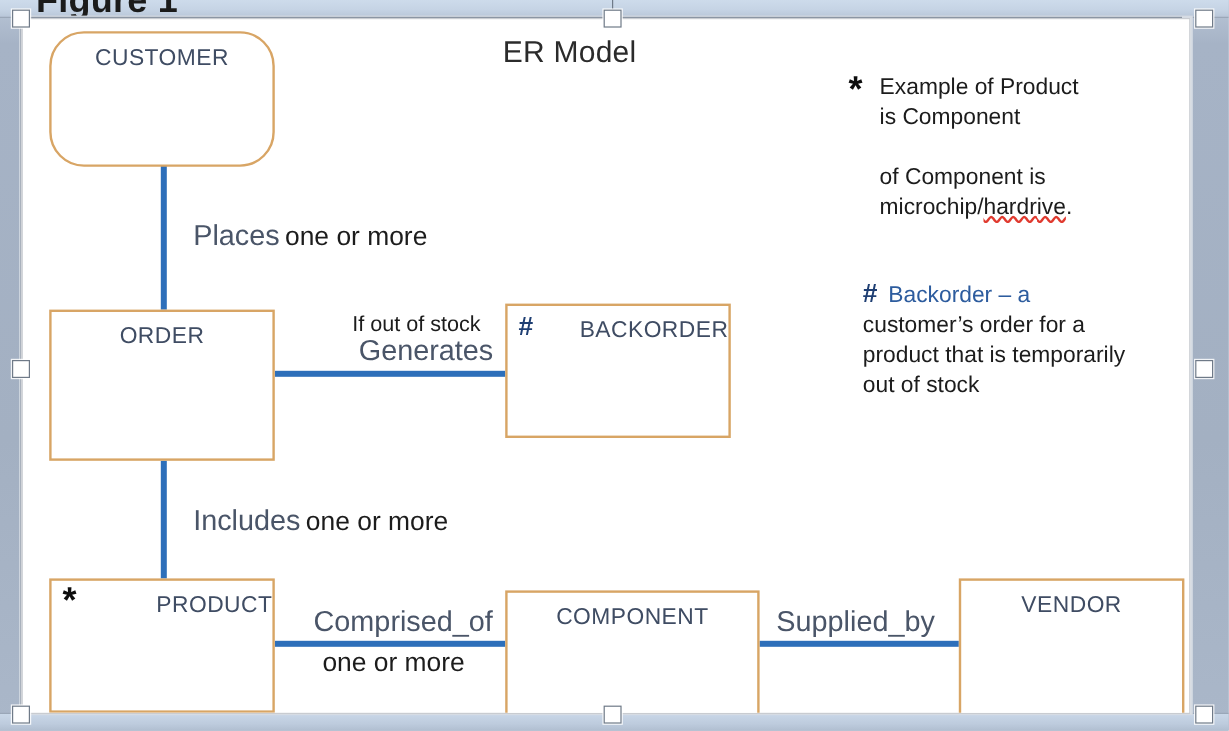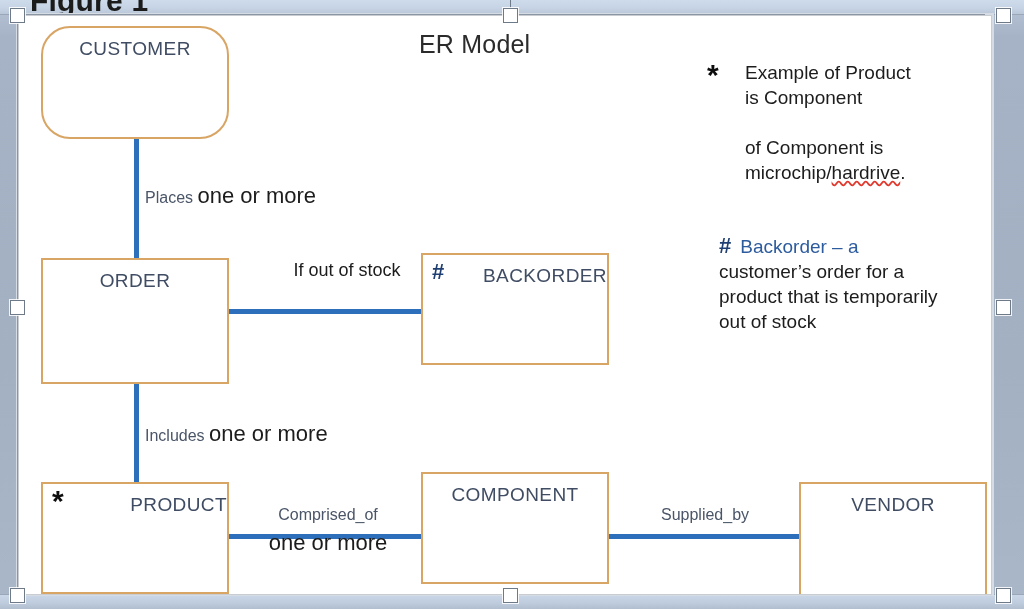--- a/index.html
+++ b/index.html
@@ -132,22 +132,23 @@
   .conn-v { width: 5px; }
   .conn-h { height: 5px; }
 
   .rel-label {
     position: absolute;
     z-index: 25;
     white-space: nowrap;
     line-height: 1.12;
   }
   .rel-verb {
-    font-size: 16px;
+    font-size: 24px;
     color: #4a5568;
+    margin-left: 16px;
   }
   .rel-card {
     font-size: 22px;
     color: #1c1c1c;
   }
   .rel-cond {
     font-size: 18px;
     color: #1c1c1c;
   }
 
@@ -236,54 +237,55 @@
       <div class="entity" style="left:402px; top:237px; width:188px; height:112px;">
         <span class="marker-hash">#</span>
         <div class="entity-label offset-right">BACKORDER</div>
       </div>
 
       <div class="entity" style="left:22px; top:466px; width:188px; height:112px;">
         <span class="marker-star">*</span>
         <div class="entity-label offset-right">PRODUCT</div>
       </div>
 
-      <div class="entity" style="left:402px; top:456px; width:188px; height:112px;">
+      <div class="entity" style="left:402px; top:476px; width:212px; height:112px;">
         <div class="entity-label">COMPONENT</div>
       </div>
 
       <div class="entity" style="left:780px; top:466px; width:188px; height:136px;">
         <div class="entity-label">VENDOR</div>
       </div>
 
       <div class="rel-label" style="left:126px; top:168px;">
         <span class="rel-verb">Places</span>
         <span class="rel-card">one or more</span>
       </div>
 
       <div class="rel-label" style="left:248px; top:244px; text-align:center; width:160px;">
         <div class="rel-cond">If out of stock</div>
+        <div class="rel-verb">Generates</div>
       </div>
 
       <div class="rel-label" style="left:126px; top:406px;">
         <span class="rel-verb">Includes</span>
         <span class="rel-card">one  or  more</span>
       </div>
 
       <div class="rel-label" style="left:215px; top:490px; text-align:center; width:188px;">
         <div class="rel-verb">Comprised_of</div>
         <div class="rel-card" style="margin-top:7px;">one  or  more</div>
       </div>
 
       <div class="rel-label" style="left:600px; top:490px; text-align:center; width:172px;">
         <div class="rel-verb">Supplied_by</div>
       </div>
 
       <div class="note" style="left:688px; top:44px; width:260px;">
         <span class="note-star">*</span>
-        <div class="note-body" style="margin-left:38px;">
+        <div class="note-body" style="margin-left:26px;">
           <span>Example of Product</span><br>
           <span>is Component</span><br>
           <br>
           <span>of Component is</span><br>
           <span>microchip/</span><span class="misspelled">hardrive</span><span>.</span>
         </div>
       </div>
 
       <div class="note" style="left:700px; top:218px; width:256px;">
         <div class="note-body" style="width:244px;">

